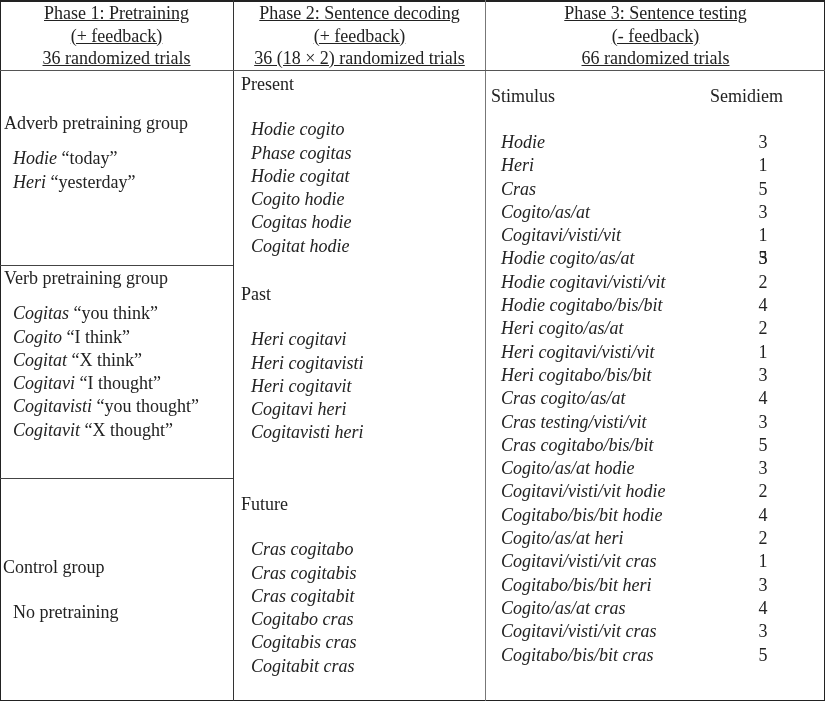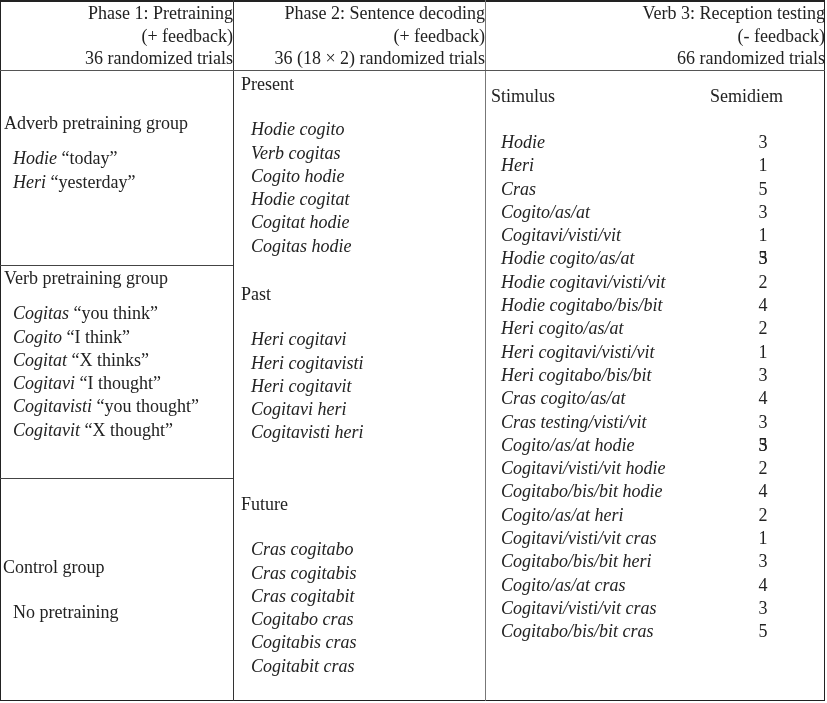--- a/index.html
+++ b/index.html
@@ -2,21 +2,21 @@
 <html><head>
   <meta charset="utf-8">
   <style>
     html, body { margin:0; padding:0; background:#ffffff; }
     body { width:827px; height:703px; position:relative; overflow:hidden;
       font-family:"Liberation Serif", "DejaVu Serif", serif; color:#222; font-size:18px; }
     .frame { position:absolute; left:0; top:0; width:825px; height:701px;
       border:1px solid #222; border-top:2px solid #222; box-sizing:border-box; }
     .vline { position:absolute; top:0; width:1px; background:#333; height:701px; }
     .hline { position:absolute; height:1px; background:#444; }
-    .hdr { position:absolute; top:2px; text-align:right; line-height:22.5px; }
+    .hdr { position:absolute; top:2px; text-align:center; line-height:22.5px;text-decoration:underline; }
     .cell { position:absolute; line-height:23.3px; }
     .it { font-style:italic; }
     .row { white-space:nowrap; }
     .num { position:absolute; left:748px; width:30px; text-align:center; }
   </style>
 </head>
 <body>
 
 <div class="frame"></div>
 <div class="vline" style="left:233px"></div>
@@ -29,58 +29,58 @@
   <div>Phase 1: Pretraining</div>
   <div>(+ feedback)</div>
   <div>36 randomized trials</div>
 </div>
 <div class="hdr" style="left:234px;width:251px">
   <div>Phase 2: Sentence decoding</div>
   <div>(+ feedback)</div>
   <div>36 (18 × 2) randomized trials</div>
 </div>
 <div class="hdr" style="left:486px;width:339px">
-  <div>Verb 3: Reception testing</div>
+  <div>Phase 3: Sentence testing</div>
   <div>(- feedback)</div>
   <div>66 randomized trials</div>
 </div>
 
 <div class="cell" style="left:4px;top:112px">
   <div>Adverb pretraining group</div>
   <div style="height:12px"></div>
   <div class="row" style="padding-left:9px"><span class="it">Hodie</span><span> “today”</span></div>
   <div class="row" style="padding-left:9px"><span class="it">Heri</span><span> “yesterday”</span></div>
 </div>
 
 <div class="cell" style="left:4px;top:267px">
   <div>Verb pretraining group</div>
   <div style="height:12px"></div>
   <div class="row" style="padding-left:9px"><span class="it">Cogitas</span><span> “you think”</span></div>
   <div class="row" style="padding-left:9px"><span class="it">Cogito</span><span> “I think”</span></div>
-  <div class="row" style="padding-left:9px"><span class="it">Cogitat</span><span> “X thinks”</span></div>
+  <div class="row" style="padding-left:9px"><span class="it">Cogitat</span><span> “X think”</span></div>
   <div class="row" style="padding-left:9px"><span class="it">Cogitavi</span><span> “I thought”</span></div>
   <div class="row" style="padding-left:9px"><span class="it">Cogitavisti</span><span> “you thought”</span></div>
   <div class="row" style="padding-left:9px"><span class="it">Cogitavit</span><span> “X thought”</span></div>
 </div>
 
 <div class="cell" style="left:3px;top:556px">
   <div>Control group</div>
   <div style="height:22px"></div>
   <div style="padding-left:10px">No pretraining</div>
 </div>
 
 <div class="cell" style="left:241px;top:73px">
   <div>Present</div>
   <div style="height:22px"></div>
   <div class="it row" style="padding-left:10px">Hodie cogito</div>
-  <div class="it row" style="padding-left:10px">Verb cogitas</div>
+  <div class="it row" style="padding-left:10px">Phase cogitas</div>
+  <div class="it row" style="padding-left:10px">Hodie cogitat</div>
   <div class="it row" style="padding-left:10px">Cogito hodie</div>
-  <div class="it row" style="padding-left:10px">Hodie cogitat</div>
+  <div class="it row" style="padding-left:10px">Cogitas hodie</div>
   <div class="it row" style="padding-left:10px">Cogitat hodie</div>
-  <div class="it row" style="padding-left:10px">Cogitas hodie</div>
 </div>
 
 <div class="cell" style="left:241px;top:283px">
   <div>Past</div>
   <div style="height:22px"></div>
   <div class="it row" style="padding-left:10px">Heri cogitavi</div>
   <div class="it row" style="padding-left:10px">Heri cogitavisti</div>
   <div class="it row" style="padding-left:10px">Heri cogitavit</div>
   <div class="it row" style="padding-left:10px">Cogitavi heri</div>
   <div class="it row" style="padding-left:10px">Cogitavisti heri</div>
@@ -110,21 +110,21 @@
   <div class="row" style="position:relative"><span class="it">Cogitavi/visti/vit</span><span class="num" style="left:247px">1</span></div>
   <div class="row" style="position:relative"><span class="num" style="left:247px">5</span></div>
   <div class="row" style="position:relative"><span class="it">Hodie cogito/as/at</span><span class="num" style="left:247px">3</span></div>
   <div class="row" style="position:relative"><span class="it">Hodie cogitavi/visti/vit</span><span class="num" style="left:247px">2</span></div>
   <div class="row" style="position:relative"><span class="it">Hodie cogitabo/bis/bit</span><span class="num" style="left:247px">4</span></div>
   <div class="row" style="position:relative"><span class="it">Heri cogito/as/at</span><span class="num" style="left:247px">2</span></div>
   <div class="row" style="position:relative"><span class="it">Heri cogitavi/visti/vit</span><span class="num" style="left:247px">1</span></div>
   <div class="row" style="position:relative"><span class="it">Heri cogitabo/bis/bit</span><span class="num" style="left:247px">3</span></div>
   <div class="row" style="position:relative"><span class="it">Cras cogito/as/at</span><span class="num" style="left:247px">4</span></div>
   <div class="row" style="position:relative"><span class="it">Cras testing/visti/vit</span><span class="num" style="left:247px">3</span></div>
-  <div class="row" style="position:relative"><span class="num" style="left:247px">5</span></div>
+  <div class="row" style="position:relative"><span class="it">Cras cogitabo/bis/bit</span><span class="num" style="left:247px">5</span></div>
   <div class="row" style="position:relative"><span class="it">Cogito/as/at hodie</span><span class="num" style="left:247px">3</span></div>
   <div class="row" style="position:relative"><span class="it">Cogitavi/visti/vit hodie</span><span class="num" style="left:247px">2</span></div>
   <div class="row" style="position:relative"><span class="it">Cogitabo/bis/bit hodie</span><span class="num" style="left:247px">4</span></div>
   <div class="row" style="position:relative"><span class="it">Cogito/as/at heri</span><span class="num" style="left:247px">2</span></div>
   <div class="row" style="position:relative"><span class="it">Cogitavi/visti/vit cras</span><span class="num" style="left:247px">1</span></div>
   <div class="row" style="position:relative"><span class="it">Cogitabo/bis/bit heri</span><span class="num" style="left:247px">3</span></div>
   <div class="row" style="position:relative"><span class="it">Cogito/as/at cras</span><span class="num" style="left:247px">4</span></div>
   <div class="row" style="position:relative"><span class="it">Cogitavi/visti/vit cras</span><span class="num" style="left:247px">3</span></div>
   <div class="row" style="position:relative"><span class="it">Cogitabo/bis/bit cras</span><span class="num" style="left:247px">5</span></div>
 </div>

